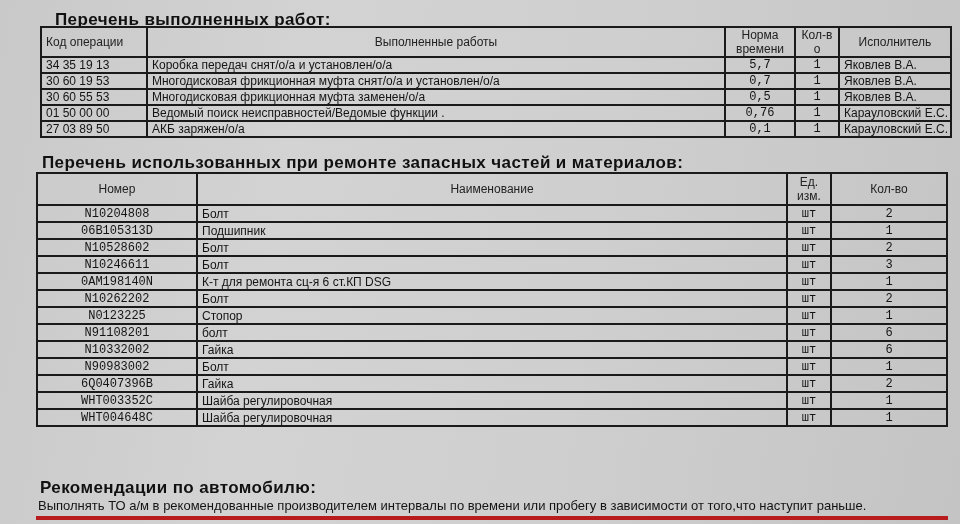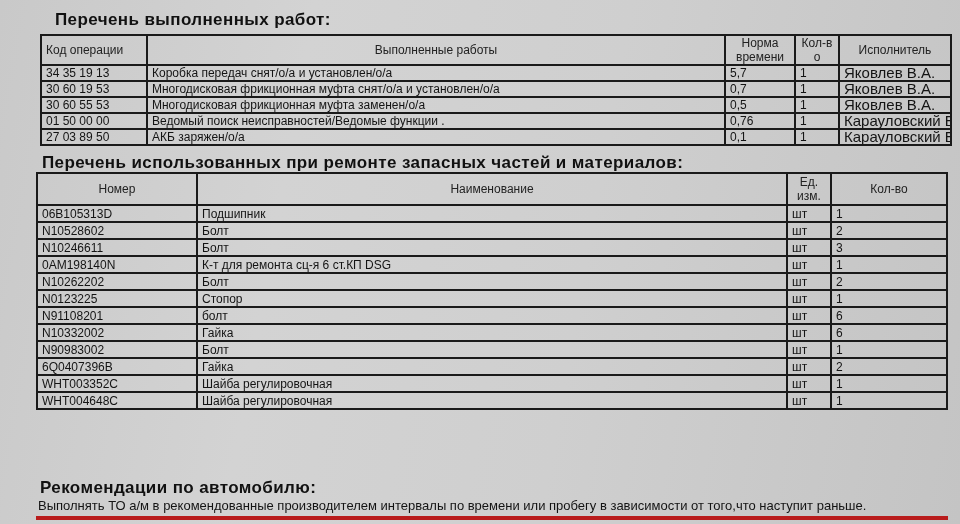--- a/index.html
+++ b/index.html
@@ -14,24 +14,24 @@
   h2 {
     margin: 0; position: absolute; font-size: 17px; font-weight: bold; letter-spacing: 0.4px;
     color: #111;
   }
   table { border-collapse: collapse; position: absolute; table-layout: fixed; }
   td, th {
     border: 2px solid #1a1a1a; padding: 0 4px; font-weight: normal;
     overflow: hidden; white-space: nowrap; font-size: 12px; line-height: 14px;
   }
   th { font-size: 12px; text-align: center; color: #222; }
-  .c { text-align: left; }
+  .c { text-align: center; font-family: Liberation Mono, monospace; }
   .l { text-align: left; }
-  .small { font-size: 15px; }
-  #works { left: 40px; top: 34px; width: 910px; }
+  .small { font-size: 12px; }
+  #works { left: 40px; top: 26px; width: 910px; }
   #works th { height: 28px; }
   #works td { height: 14px; }
   #parts { left: 36px; top: 172px; width: 910px; padding-left: 11px; }
   #parts th { height: 30px; }
   #parts td { height: 15px; }
   .rec-line {
     position: absolute; left: 36px; top: 498px; width: 910px; height: 18px;
     border-bottom: 4px solid #b91c1c; font-size: 13px; white-space: nowrap; padding-left: 2px;
   }
 </style>
@@ -110,20 +110,26 @@
     <thead>
       <tr>
         <th>Номер</th>
         <th>Наименование</th>
         <th><span>Ед.</span><br><span>изм.</span></th>
         <th>Кол-во</th>
       </tr>
     </thead>
     <tbody id="parts-body">
         <tr>
+          <td class="c">N10204808</td>
+          <td class="l">Болт</td>
+          <td class="c">шт</td>
+          <td class="c">2</td>
+        </tr>
+        <tr>
           <td class="c">06B105313D</td>
           <td class="l">Подшипник</td>
           <td class="c">шт</td>
           <td class="c">1</td>
         </tr>
         <tr>
           <td class="c">N10528602</td>
           <td class="l">Болт</td>
           <td class="c">шт</td>
           <td class="c">2</td>

